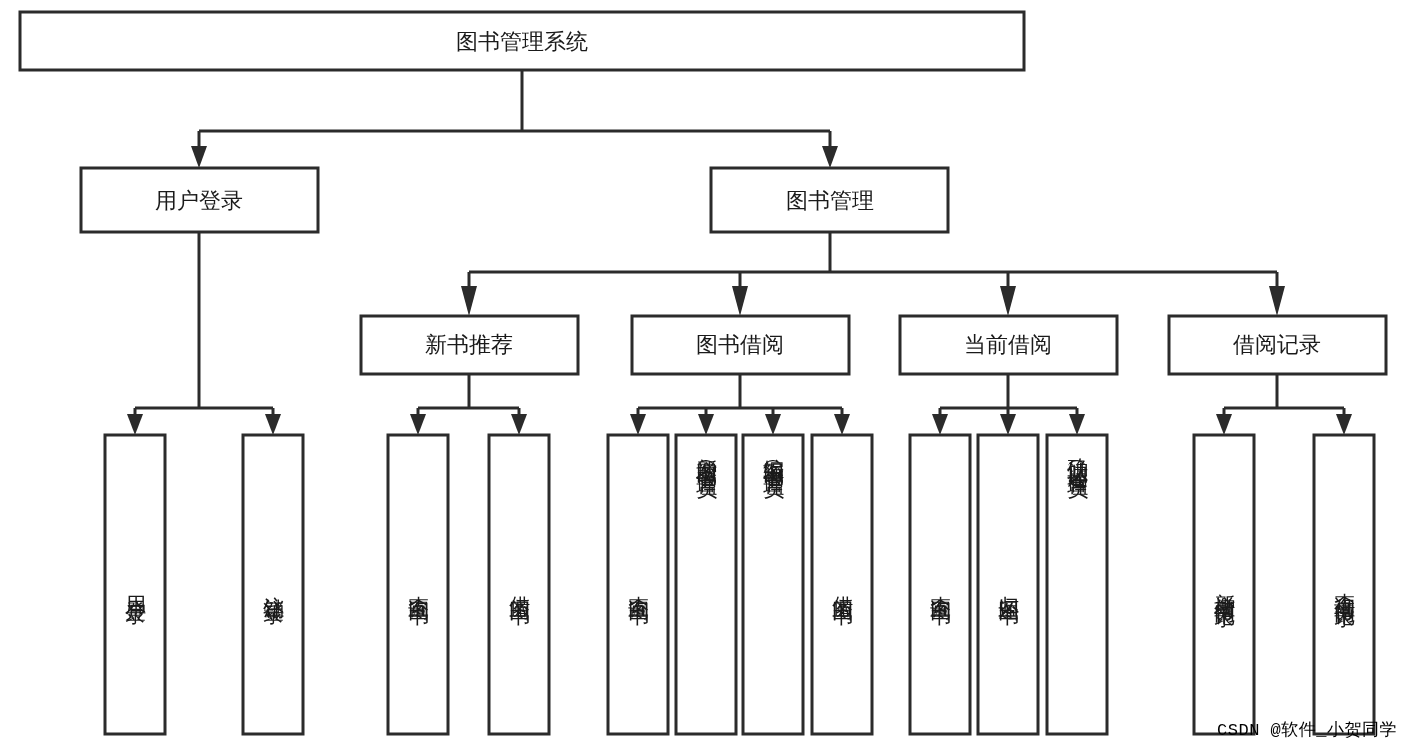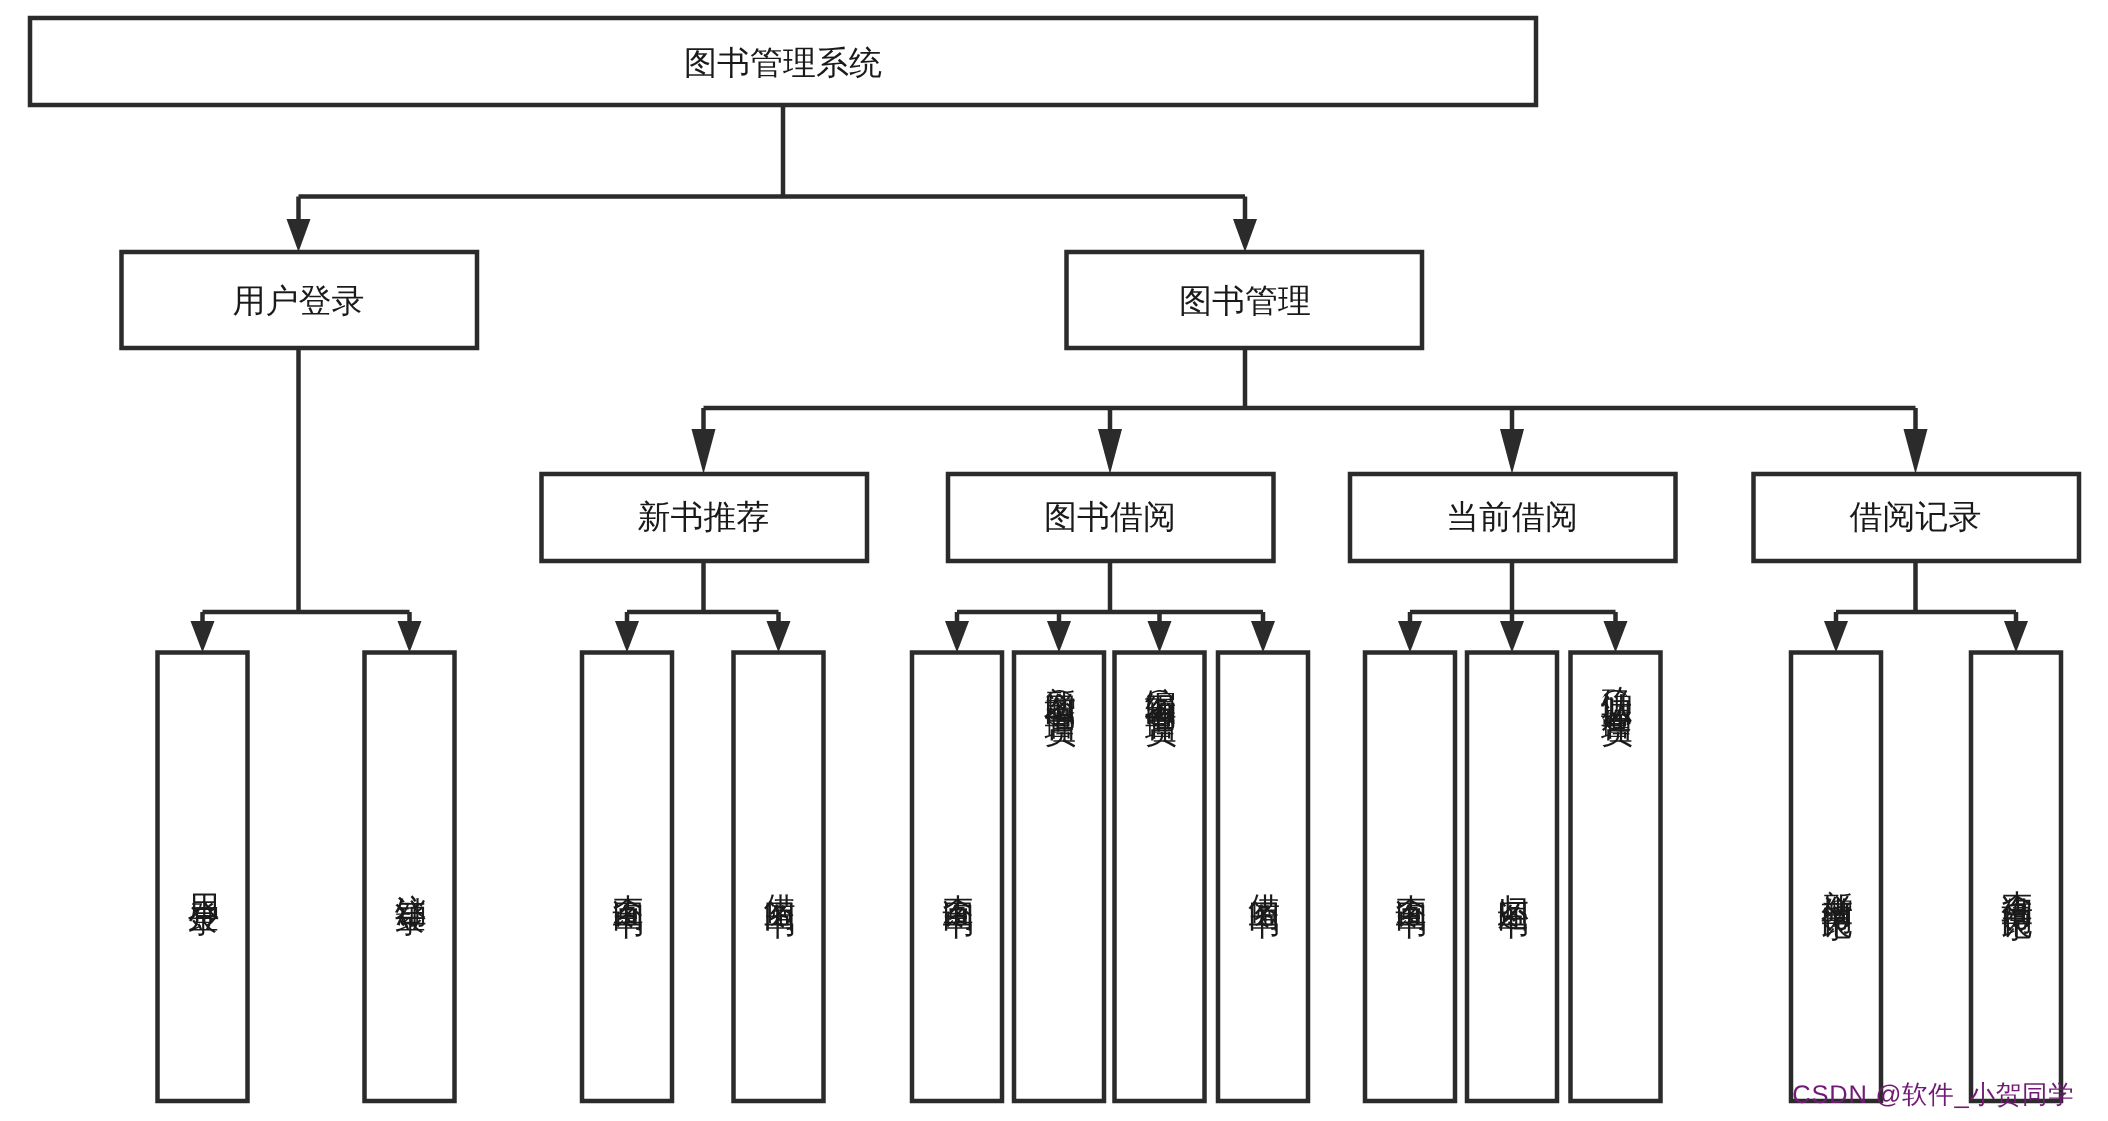--- a/index.html
+++ b/index.html
@@ -42,25 +42,25 @@
   }
   .node-label-h {
     font-family: "DejaVu Sans", "Liberation Sans", sans-serif;
     font-size: 22px;
     fill: #1a1a1a;
     text-anchor: middle;
     dominant-baseline: middle;
   }
   .watermark {
     position: absolute;
-    right: 22px;
+    right: 8px;
     bottom: 6px;
-    font-family: Liberation Sans, sans-serif;
+    font-family: Liberation Mono, monospace;
     font-size: 17px;
-    color: #701a75;
+    color: #000000;
     white-space: nowrap;
     letter-spacing: 0.5px;
   }
 </style>
 </head>
 <body>
 
 <div id="diagram-root">
 
   <svg id="tree-svg" viewBox="0 0 1405 747">

